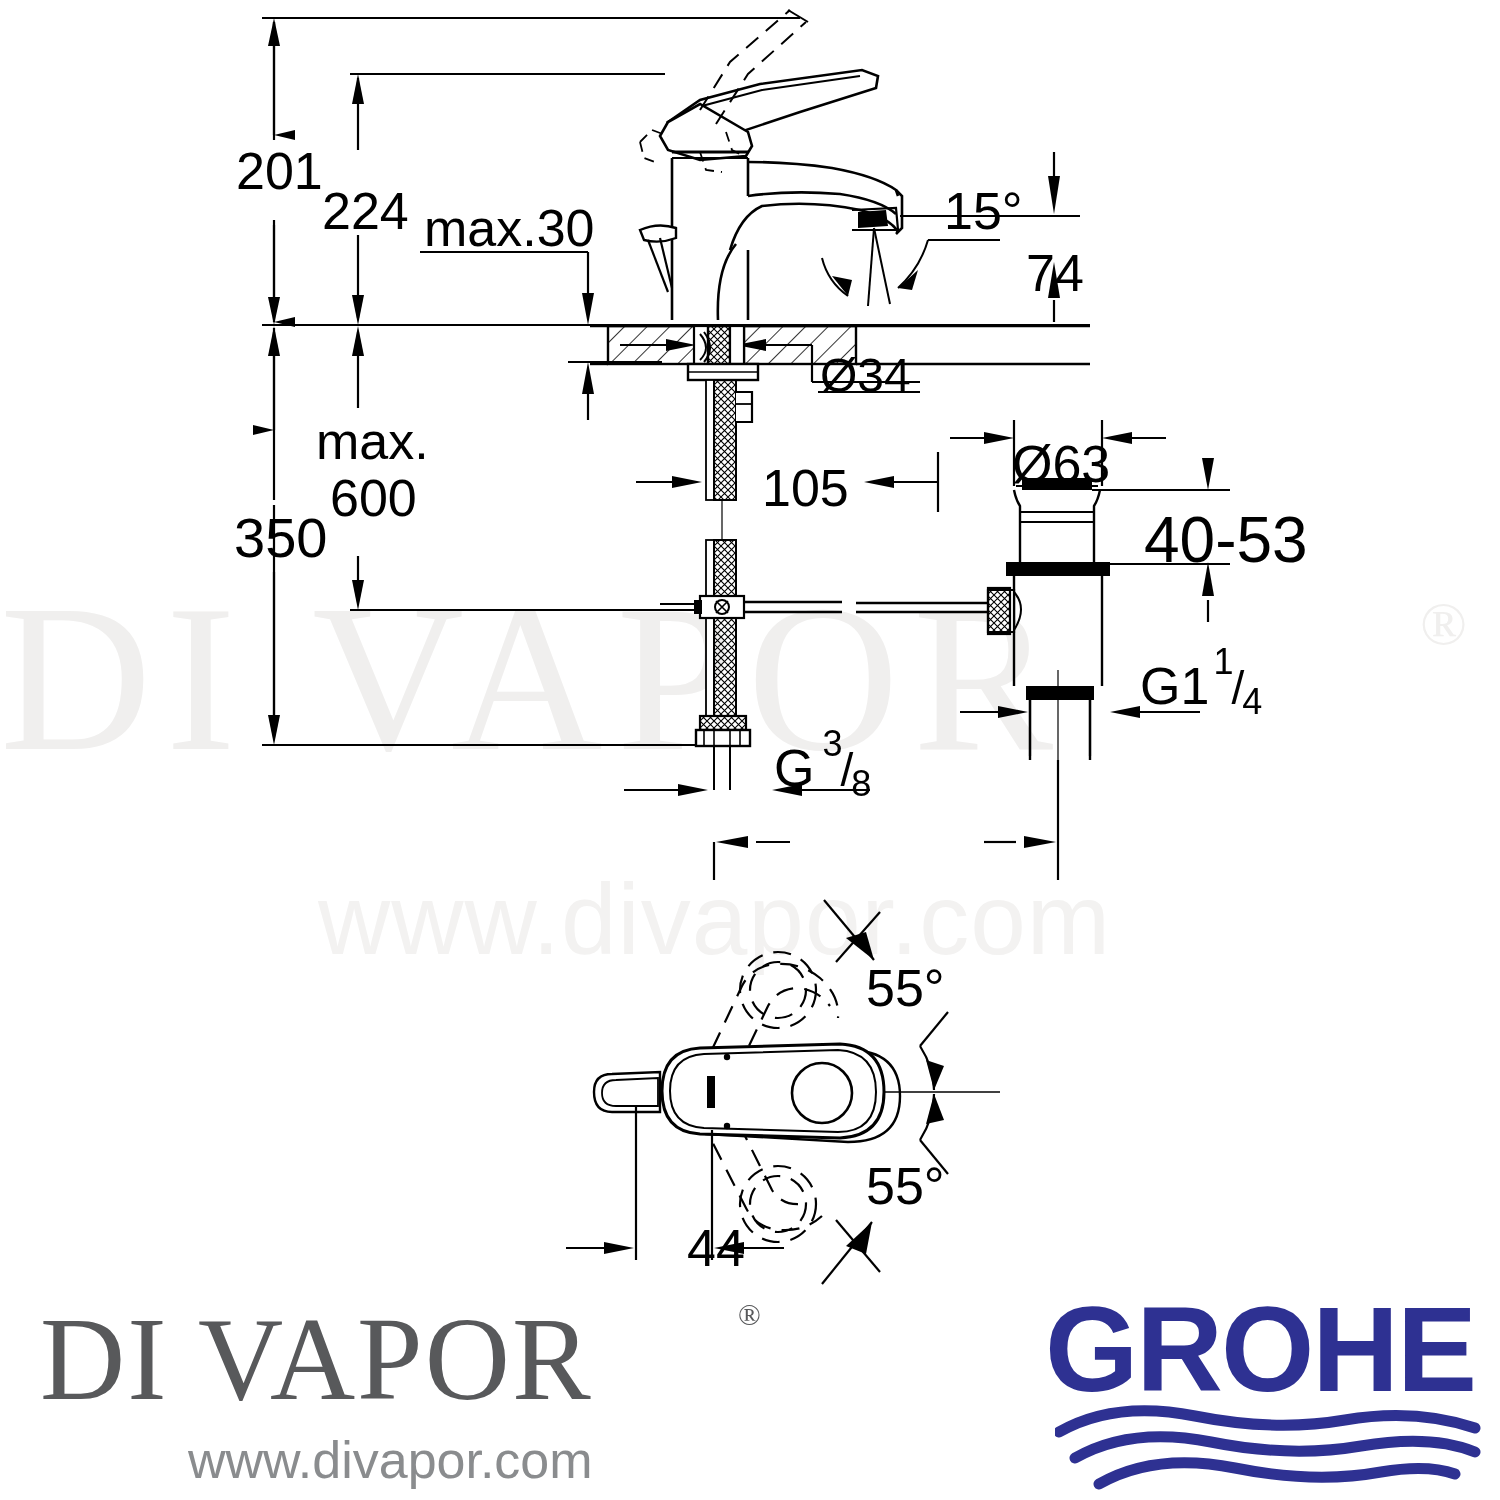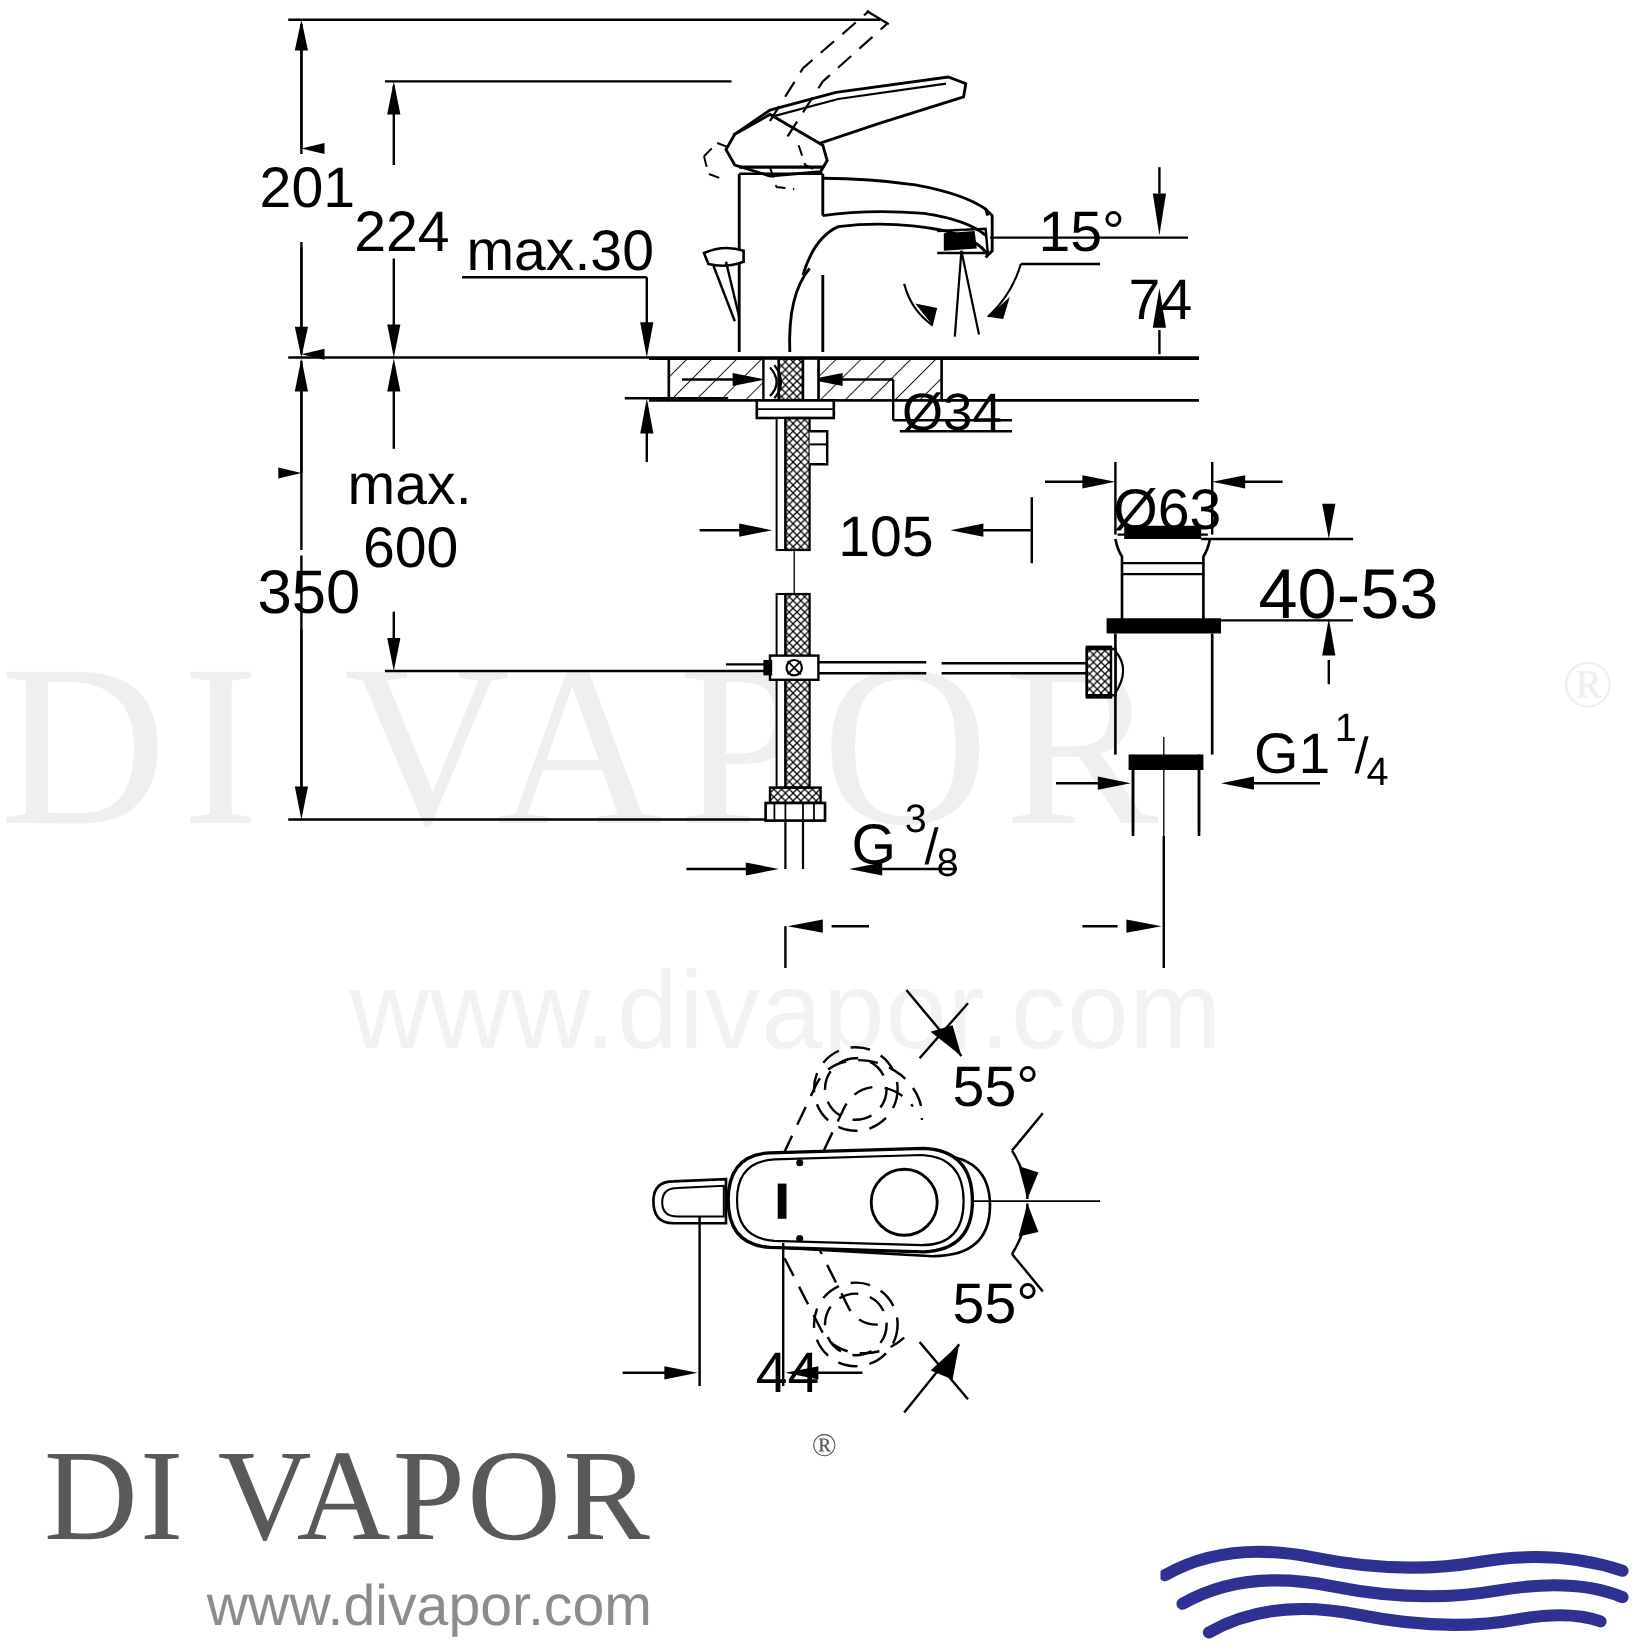--- a/index.html
+++ b/index.html
@@ -509,20 +509,21 @@
 
   <div class="layer" id="logo-layer">
 
     <div id="divapor-logo">
       <div id="divapor-word">DI VAPOR</div>
       <div id="divapor-reg">®</div>
       <div id="divapor-url">www.divapor.com</div>
     </div>
 
     <div id="grohe-logo">
+      <div id="grohe-word">GROHE</div>
       <svg id="grohe-waves" width="430" height="92" viewBox="0 0 430 92">
         <path d="M4,34 Q60,2 140,18 Q220,34 290,22 Q360,10 420,30" fill="none" stroke="#2e3192" stroke-width="11" stroke-linecap="round"></path>
         <path d="M20,60 Q76,28 156,44 Q236,60 306,48 Q376,36 420,54" fill="none" stroke="#2e3192" stroke-width="11" stroke-linecap="round"></path>
         <path d="M44,86 Q100,54 180,70 Q260,86 326,74 Q372,66 400,76" fill="none" stroke="#2e3192" stroke-width="11" stroke-linecap="round"></path>
       </svg>
     </div>
 
   </div>
 
 </div>

